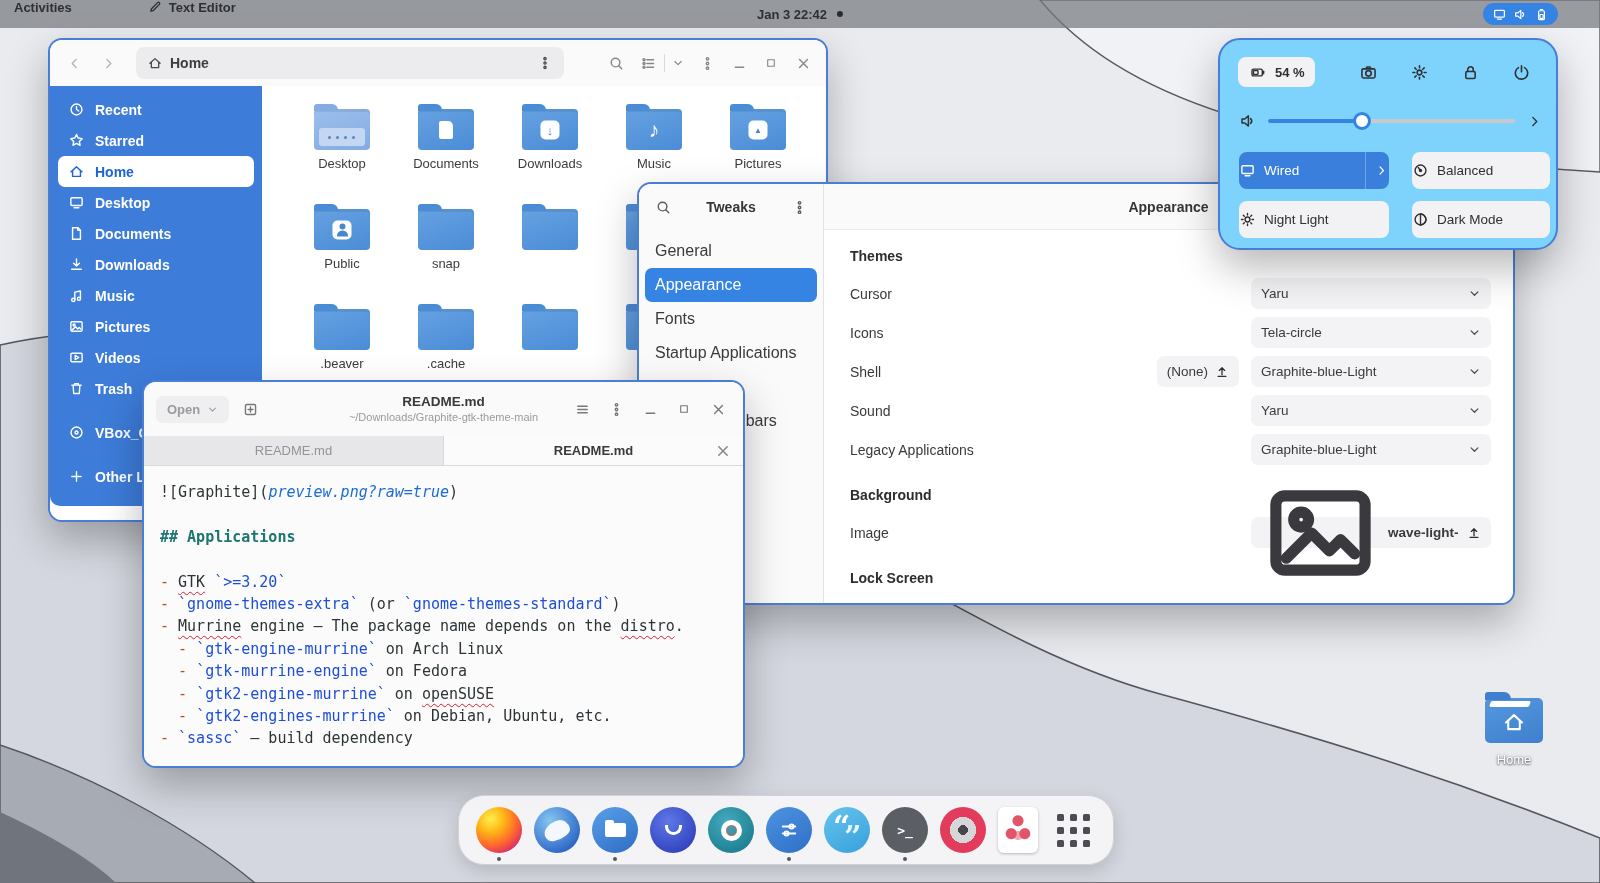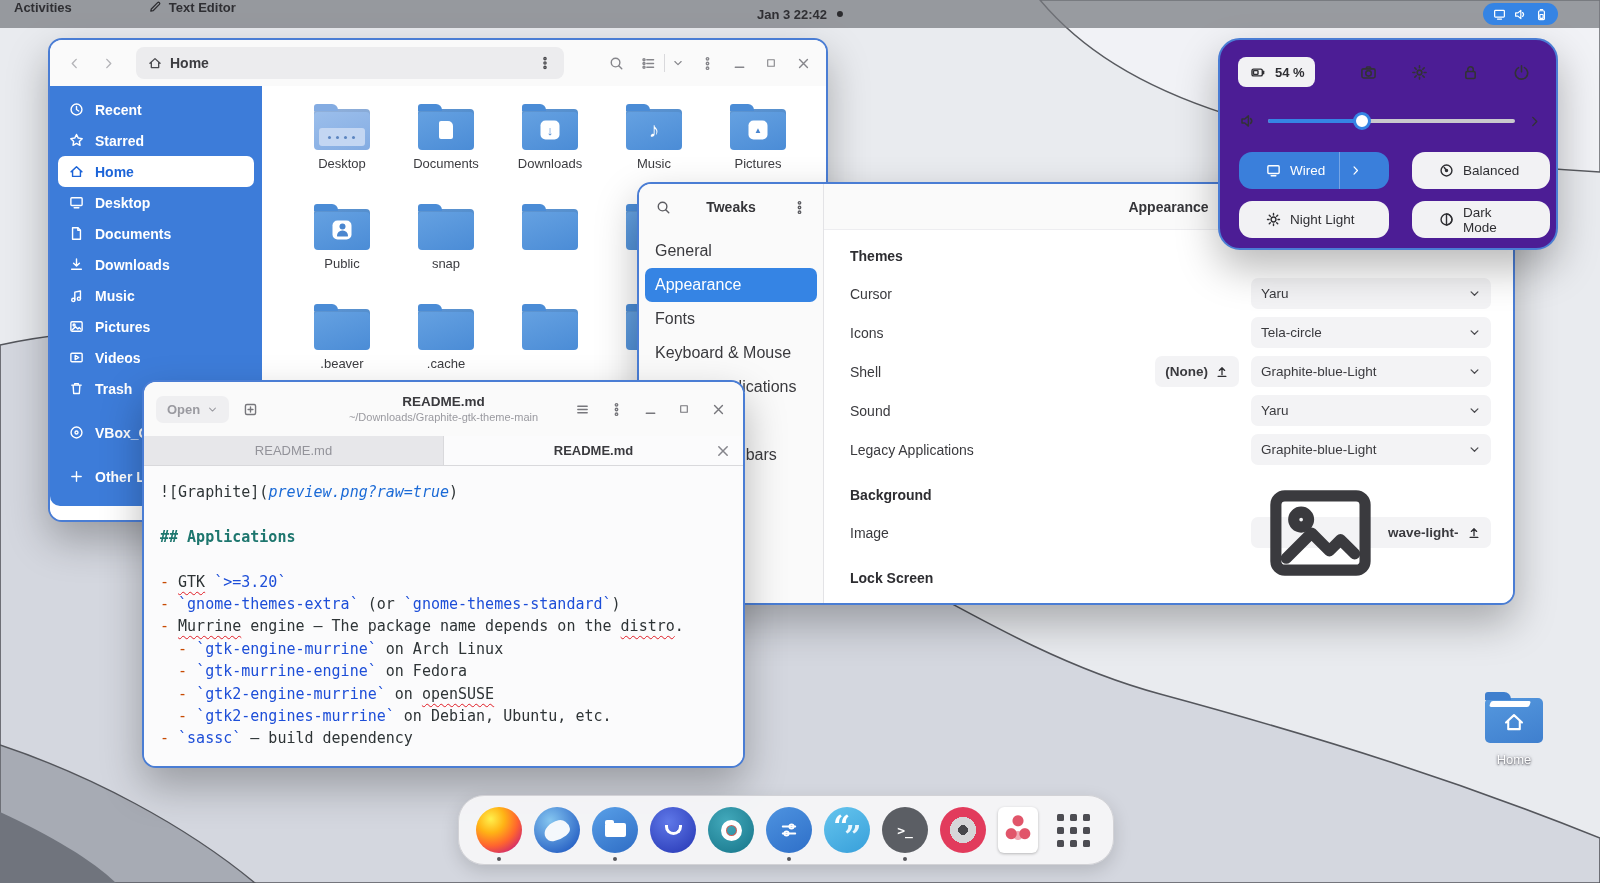--- a/index.html
+++ b/index.html
@@ -74,21 +74,21 @@
   .tw-mainhead{height:46px;display:flex;align-items:center;justify-content:center;background:#fafafa;border-bottom:1px solid #ededf0;font-weight:700;font-size:14px;color:#353539}
   .tw-content{position:absolute;top:46px;left:0;right:0;bottom:0;padding:14px 22px 0 26px;overflow:hidden}
   .tw-heading{font-size:14px;font-weight:700;color:#2d2d31;padding:4px 0 10px}
   .tw-heading.later{padding-top:18px}
   .tw-row{height:39px;display:flex;align-items:center}
   .tw-row .lbl{font-size:14px;color:#3a3a3e}
   .pill{height:31px;background:#f3f3f5;border-radius:7px;display:flex;align-items:center;gap:8px;padding:0 10px;font-size:13.5px;color:#3a3a3e}
   .dd{width:240px;margin-left:12px}
   .dd .caret{margin-left:auto;width:13px;height:13px;color:#4c4c50}
   .pillgroup{margin-left:auto;display:flex;align-items:center}
-  .nonepill{font-weight:700;gap:7px}
+  .nonepill{font-weight:400;gap:7px}
   .nonepill .ic,.filepill .up{width:14px;height:14px;color:#2f2f33}
   .filepill{width:240px;margin-left:12px}
   .filepill .fname{font-weight:600;white-space:nowrap;overflow:hidden}
   .filepill .up{margin-left:auto;flex:none}
 
   
   .editor{left:142px;top:380px;width:603px;height:388px;z-index:30;background:#fbfbfc}
   .ehead{height:54px;background:#fafafa;display:flex;align-items:center;padding:0 12px;gap:8px;position:relative}
   .openbtn{height:27px;background:#efeff1;border:none;border-radius:7px;display:flex;align-items:center;gap:7px;padding:0 11px;font-size:13px;font-weight:700;color:#9a9aa0}
   .openbtn .ic{width:11px;height:11px}
@@ -103,35 +103,35 @@
   .etab .closex{position:absolute;right:12px;top:50%;transform:translateY(-50%);width:16px;height:16px;color:#85858b}
   .econtent{position:absolute;top:84px;left:0;right:0;bottom:0;background:#fbfbfc;padding:15px 16px;font-family:"DejaVu Sans Mono","Liberation Mono",monospace;font-size:15px;line-height:22.4px;color:#2e3436}
   .line{white-space:pre;min-height:22.4px}
   .seg-l{color:#1b6ad6;font-style:italic}
   .seg-h{color:#1d766e;font-weight:700}
   .seg-b{color:#c74a02}
   .seg-c{color:#1d4ed8}
   .seg-m{text-decoration:underline wavy #e01b24 1px;text-underline-offset:3.5px}
 
   
-  .qs{left:1218px;top:38px;width:340px;height:212px;border-radius:22px;z-index:40;background:#4c1d95}
+  .qs{left:1218px;top:38px;width:340px;height:212px;border-radius:22px;z-index:40;background:#7dd3fc}
   .qs-top{position:absolute;left:18px;top:17px;right:18px;height:30px;display:flex;align-items:center}
   .battpill{height:30px;background:#f2f2f4;border-radius:8px;display:flex;align-items:center;gap:7px;padding:0 10px;font-size:13px;font-weight:600;color:#2f2f33}
   .battpill .ic{width:20px;height:15px}
   .qs-actions{margin-left:auto;display:flex;align-items:center;gap:29px;padding-right:6px}
   .qs-actions .wbtn{width:22px;height:22px;color:#323236}
   .qs-actions .ic{width:17px;height:17px}
   .qs-vol{position:absolute;left:20px;top:70px;right:14px;height:22px;display:flex;align-items:center}
   .qs-vol .spk{width:16px;height:16px;color:#323236;flex:none}
   .vtrack{position:relative;flex:1;height:4px;border-radius:2px;background:#c9c9cd;margin:0 12px}
   .vfill{position:absolute;left:0;top:0;bottom:0;width:38%;background:#3584e4;border-radius:2px}
   .vknob{position:absolute;left:calc(38% - 9px);top:50%;transform:translateY(-50%);width:18px;height:18px;border-radius:50%;background:#fff;border:3px solid #3584e4}
   .qs-vol .chev{width:15px;height:15px;color:#323236;flex:none}
   .qs-tiles{position:absolute;left:19px;top:112px;display:grid;grid-template-columns:150px 138px;grid-auto-rows:37px;gap:12px 23px}
-  .tile{background:#f2f2f4;border-radius:13px;display:flex;align-items:center;gap:9px;padding:0 27px;font-size:13.5px;font-weight:500;color:#2f2f33}
+  .tile{background:#f2f2f4;border-radius:8px;display:flex;align-items:center;gap:9px;padding:0 1px;font-size:13.5px;font-weight:500;color:#2f2f33}
   .tile .ic{width:15px;height:15px;flex:none}
   .tile.active{background:#3a7fdb;color:#fff}
   .tile .more{margin-left:auto;display:flex;align-items:center;padding-left:9px;border-left:1px solid rgba(255,255,255,.3);height:100%}
   .tile .more .ic{width:13px;height:13px}
 
   
   .dock{position:absolute;left:458px;top:795px;width:656px;height:70px;background:rgba(245,245,247,.96);border:1px solid #d2d2d6;border-radius:26px;z-index:45;display:flex;align-items:center;gap:12px;padding:0 17px;box-shadow:0 6px 18px rgba(0,0,0,.15)}
   .dk{width:46px;height:46px;border-radius:50%;position:relative;display:flex;align-items:center;justify-content:center;flex:none}
   .dk.running::after{content:"";position:absolute;bottom:-8px;left:50%;transform:translateX(-50%);width:4px;height:4px;border-radius:50%;background:#57575c}
   .dk-firefox{background:radial-gradient(circle at 32% 26%,#fff04d 0%,#ffb315 30%,#ff652e 58%,#d52f68 80%,#7542a8 100%)}
@@ -567,23 +567,20 @@
       </div>
       <nav class="tw-nav">
           <div class="tw-item">
             <span>General</span>
           </div>
           <div class="tw-item sel">
             <span>Appearance</span>
           </div>
           <div class="tw-item">
             <span>Fonts</span>
-          </div>
-          <div class="tw-item">
-            <span>Keyboard &amp; Mouse</span>
           </div>
           <div class="tw-item">
             <span>Startup Applications</span>
           </div>
           <div class="tw-item">
             <span>Top Bar</span>
           </div>
           <div class="tw-item">
             <span>Window Titlebars</span>
           </div>

